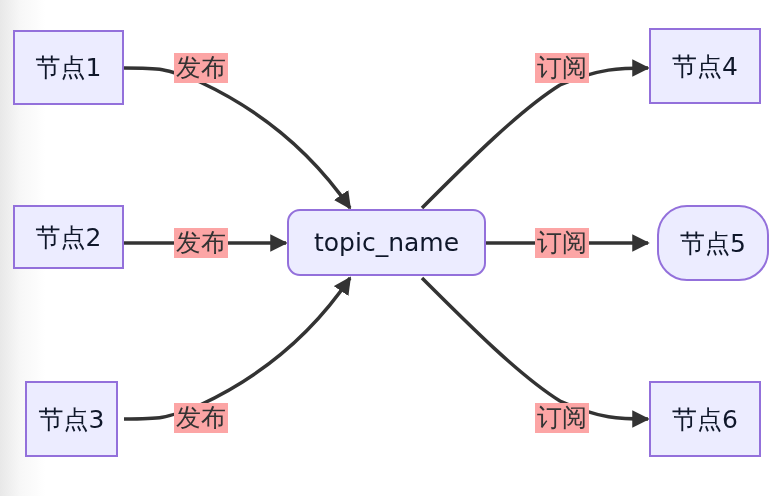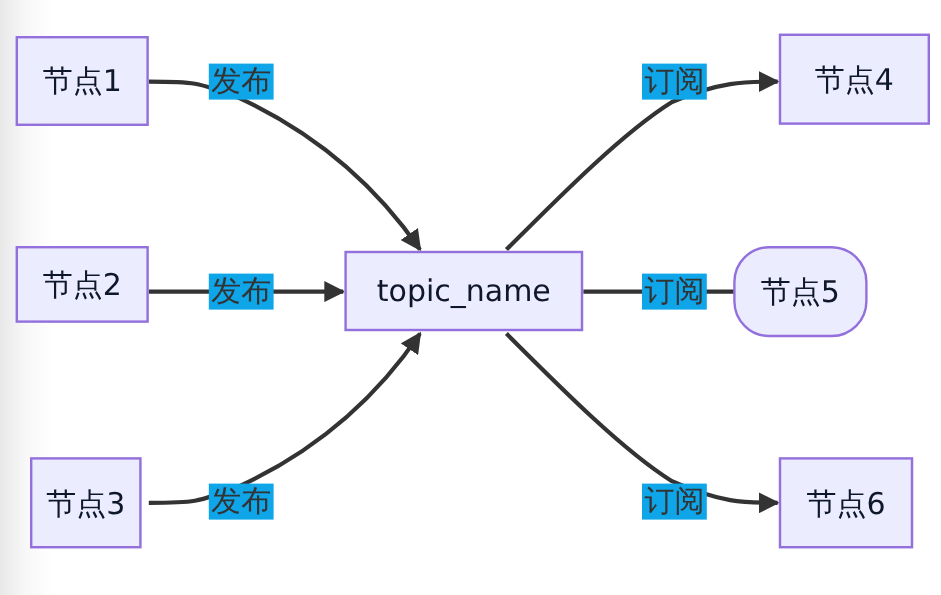--- a/index.html
+++ b/index.html
@@ -9,21 +9,21 @@
     font-family: "DejaVu Sans", "Liberation Sans", sans-serif;
   }
   svg.edges { position:absolute; left:0; top:0; }
   .node {
     position:absolute; box-sizing:border-box;
     background:#ECECFF; border:2px solid #9370DB;
     display:flex; align-items:center; justify-content:center;
     color:#0f172a; font-size:25px; white-space:nowrap;
   }
   .elabel {
-    position:absolute; background:#0ea5e9; color:#333;
+    position:absolute; background:#fca5a5; color:#333;
     font-size:25px; line-height:30px; padding:0 2px; white-space:nowrap;
   }
 </style>
 </head>
 <body>
 
 <svg class="edges" width="784" height="496">
   <defs>
     <marker id="arrow" viewBox="0 0 10 10" refX="9" refY="5" markerWidth="5" markerHeight="5" orient="auto">
       <path d="M0,0 L10,5 L0,10 z" fill="#333"></path>
@@ -42,28 +42,28 @@
 <div class="node" style="left:13px;top:30px;width:111px;height:75px;">
   <span>节点1</span>
 </div>
 <div class="node" style="left:13px;top:205px;width:111px;height:64px;">
   <span>节点2</span>
 </div>
 <div class="node" style="left:25px;top:381px;width:93px;height:76px;">
   <span>节点3</span>
 </div>
 
-<div class="node" style="left:287px;top:209px;width:199px;height:67px;">
+<div class="node" style="left:287px;top:209px;width:199px;height:67px;border-radius:13px;">
   <span>topic_name</span>
 </div>
 
-<div class="node" style="left:649px;top:28px;width:126px;height:76px;">
+<div class="node" style="left:649px;top:28px;width:112px;height:76px;">
   <span>节点4</span>
 </div>
-<div class="node" style="left:611px;top:205px;width:112px;height:76px;border-radius:30px;">
+<div class="node" style="left:657px;top:205px;width:112px;height:76px;border-radius:30px;">
   <span>节点5</span>
 </div>
 <div class="node" style="left:649px;top:381px;width:112px;height:76px;">
   <span>节点6</span>
 </div>
 
 <span class="elabel" style="left:174px;top:53px;">发布</span>
 <span class="elabel" style="left:174px;top:228px;">发布</span>
 <span class="elabel" style="left:174px;top:403px;">发布</span>
 <span class="elabel" style="left:535px;top:53px;">订阅</span>

